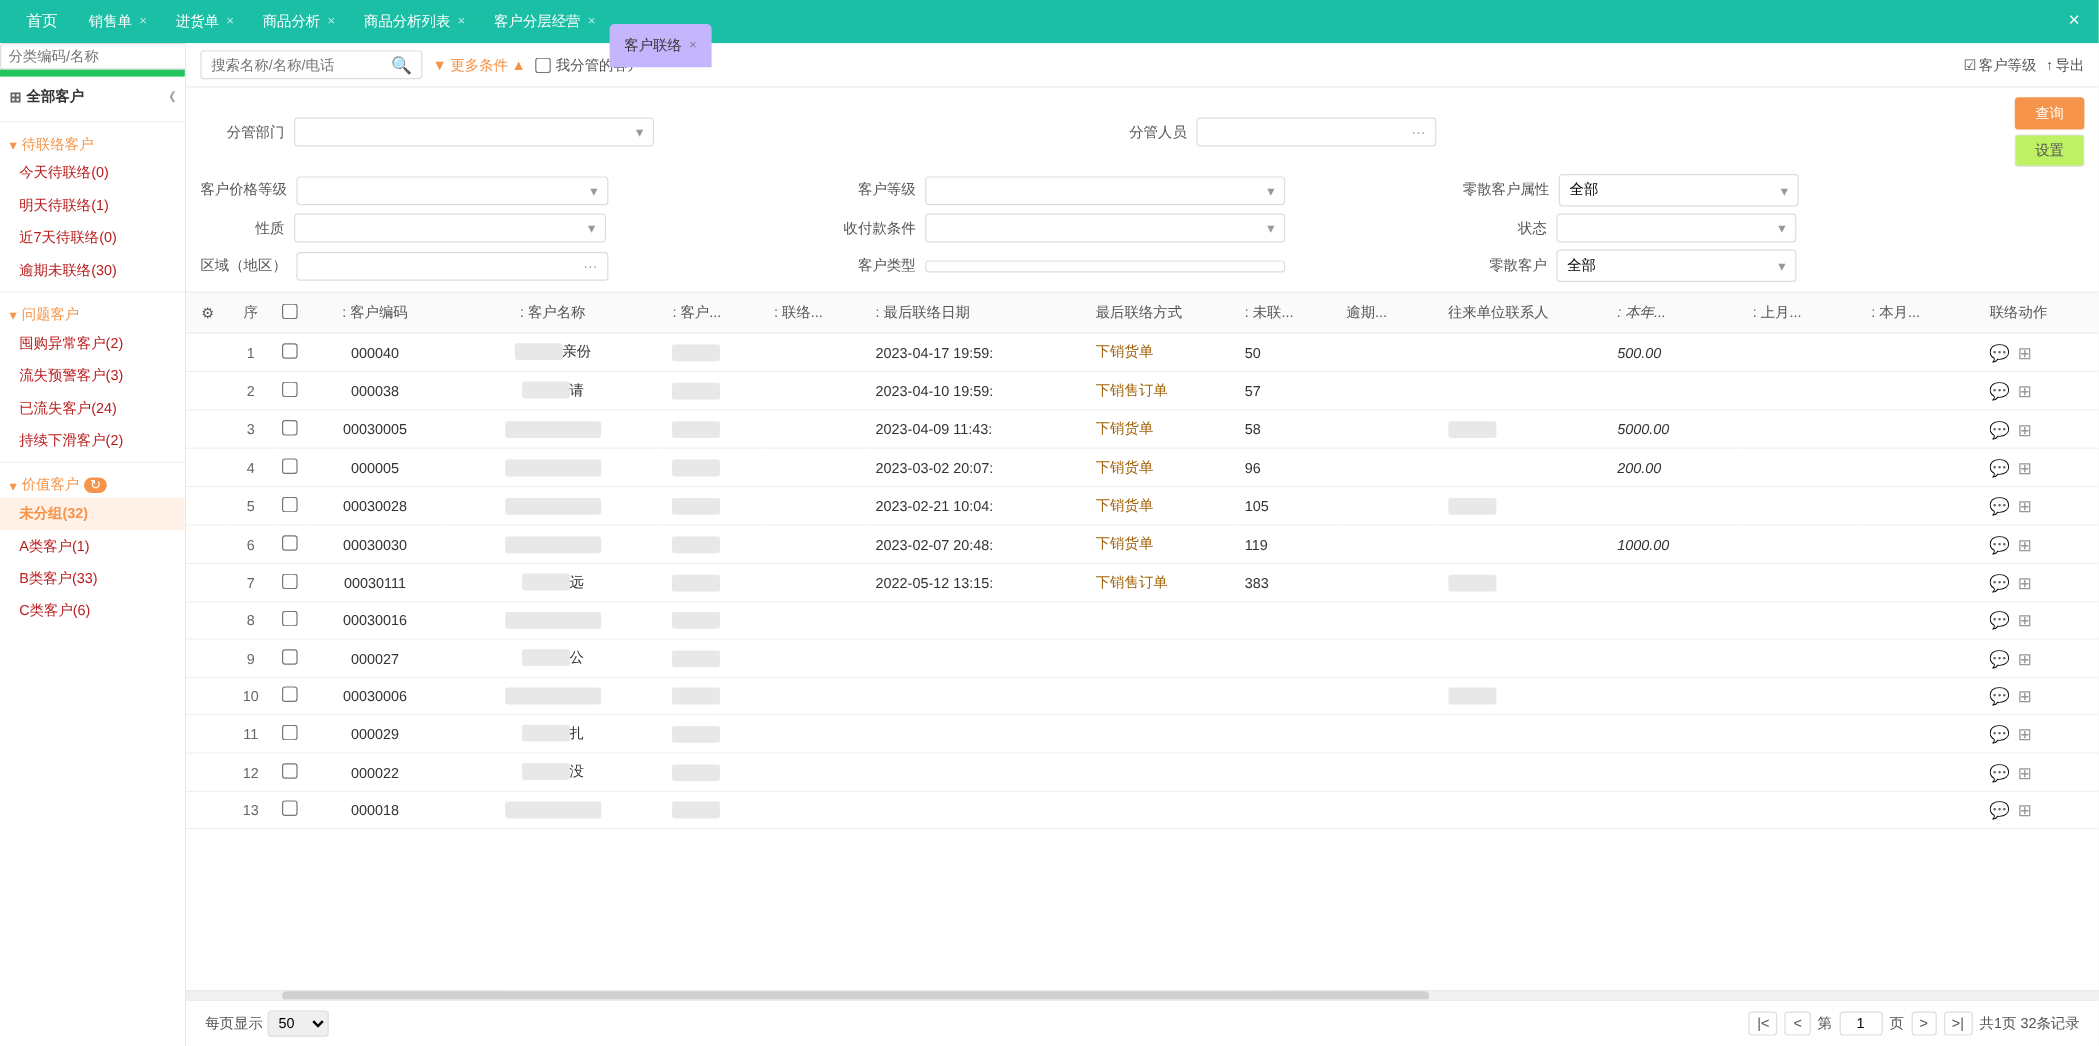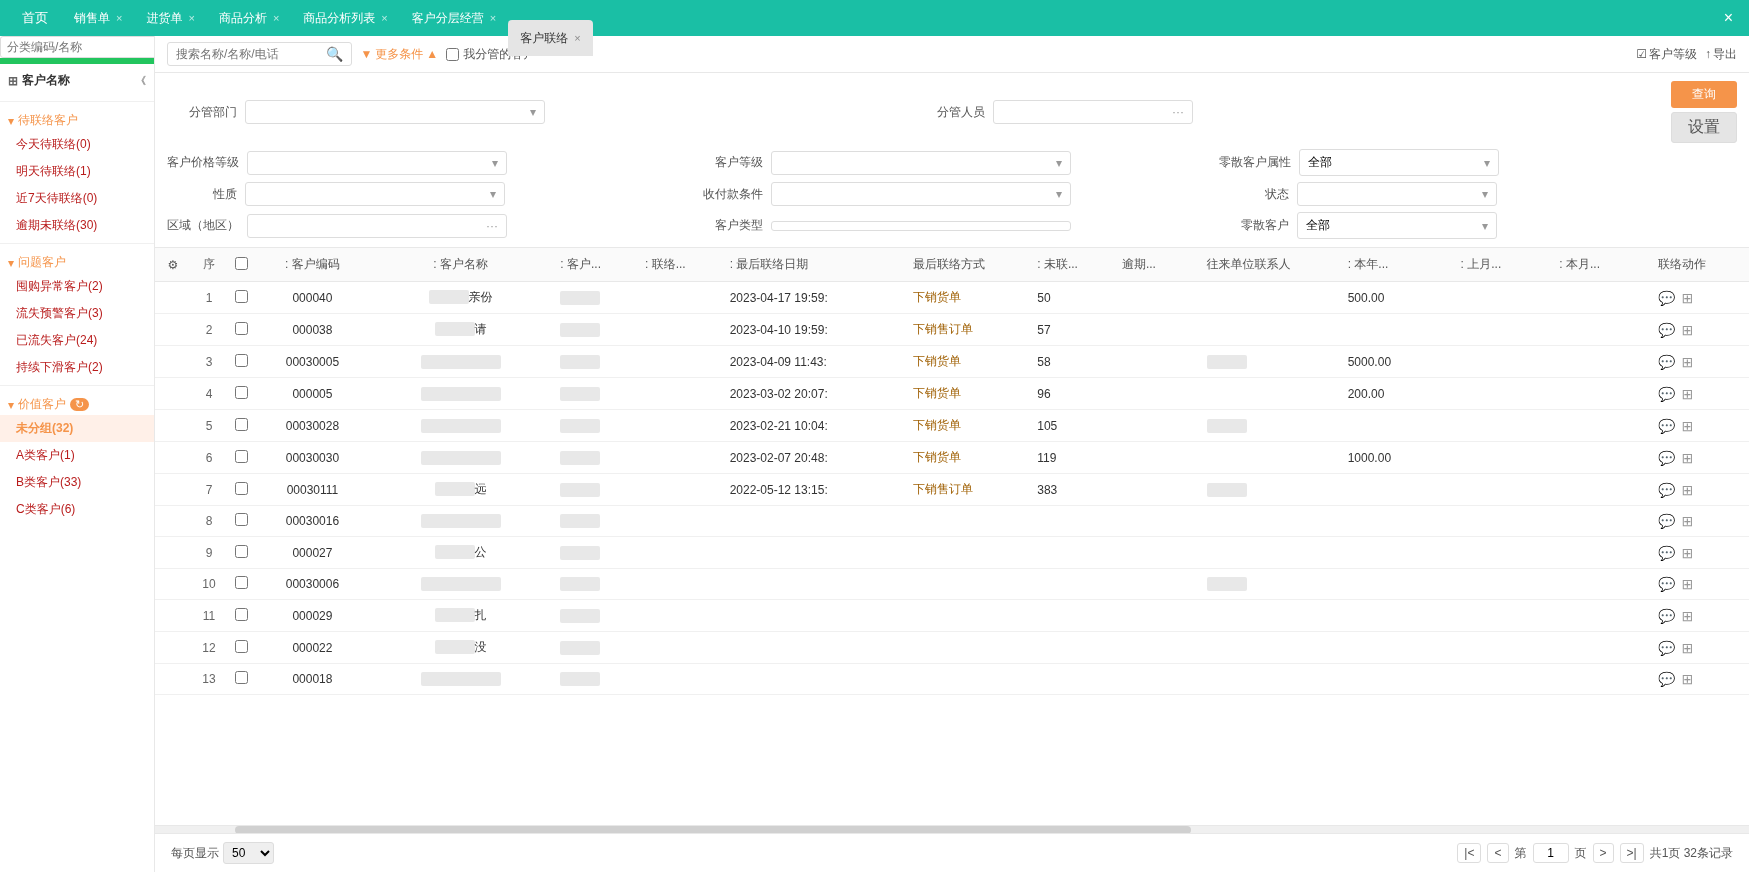--- a/index.html
+++ b/index.html
@@ -1,21 +1,21 @@
 <!DOCTYPE html>
 <html><head>
   <meta charset="utf-8">
   <style>
     * { box-sizing: border-box; margin: 0; padding: 0; font-family: 'Microsoft YaHei', Arial, sans-serif; font-size: 12px; }
     body { background: #f0f2f5; overflow: hidden; }
 
     
     .top-nav { display: flex; align-items: center; background: #1abfa5; height: 36px; padding: 0 8px; }
     .nav-tab { display: flex; align-items: center; padding: 0 12px; height: 100%; color: #fff; cursor: pointer; font-size: 13px; white-space: nowrap; position: relative; }
-    .nav-tab.active { background: #e5e5e5; color: #333; border-radius: 4px 4px 0 0; margin-top: 40px; }
+    .nav-tab.active { background: #c4b5fd; color: #333; border-radius: 4px 4px 0 0; margin-top: 40px; }
     .nav-tab .close-x { margin-left: 6px; font-size: 11px; color: inherit; opacity: 0.7; }
     .nav-tab.active .close-x { color: #666; }
     .nav-home { padding: 0 14px; color: #fff; font-size: 13px; cursor: pointer; }
     .top-nav-right { margin-left: auto; color: #fff; font-size: 16px; cursor: pointer; padding: 0 8px; }
 
     
     .main-layout { display: flex; height: calc(100vh - 36px); }
 
     
     .sidebar { width: 155px; background: #fff; border-right: 1px solid #e8e8e8; display: flex; flex-direction: column; overflow-y: auto; }
@@ -50,41 +50,41 @@
     .filter-row { display: flex; align-items: center; margin-bottom: 6px; gap: 8px; }
     .filter-row:last-child { margin-bottom: 0; }
     .filter-item { display: flex; align-items: center; flex: 1; }
     .filter-label { color: #555; white-space: nowrap; min-width: 70px; text-align: right; margin-right: 8px; }
     .filter-input { flex: 1; border: 1px solid #ddd; border-radius: 3px; padding: 4px 8px; font-size: 12px; outline: none; }
     .filter-select { flex: 1; border: 1px solid #ddd; border-radius: 3px; padding: 4px 8px; font-size: 12px; background: #fff; display: flex; align-items: center; justify-content: space-between; cursor: pointer; position: relative; }
     .filter-select-arrow { color: #999; }
     .filter-dots { color: #999; cursor: pointer; margin-left: 4px; }
     .filter-actions { display: flex; flex-direction: column; gap: 4px; margin-left: 8px; }
     .btn-query { background: #f5944a; color: #fff; border: none; border-radius: 3px; padding: 5px 16px; cursor: pointer; font-size: 12px; }
-    .btn-reset { background: #e5e5e5; color: #555; border: 1px solid #ddd; border-radius: 3px; padding: 4px 16px; cursor: pointer; font-size: 16px; }
+    .btn-reset { background: #bef264; color: #555; border: 1px solid #ddd; border-radius: 3px; padding: 4px 16px; cursor: pointer; font-size: 12px; }
 
     
     .table-container { flex: 1; overflow: auto; background: #fff; margin: 0; }
     table { width: 100%; border-collapse: collapse; font-size: 12px; }
     thead tr { background: #fafafa; border-bottom: 1px solid #e8e8e8; }
     thead th { padding: 8px 8px; text-align: left; color: #555; font-weight: normal; border-bottom: 1px solid #e8e8e8; white-space: nowrap; position: sticky; top: 0; background: #fafafa; z-index: 1; }
     tbody tr { border-bottom: 1px solid #f0f0f0; }
     tbody td { padding: 7px 8px; color: #333; white-space: nowrap; }
     .col-num { width: 36px; text-align: center; color: #666; }
     .col-checkbox { width: 28px; text-align: center; }
     .col-code { min-width: 80px; text-align: center; }
     .col-name { min-width: 130px; text-align: center; }
     .col-type { min-width: 60px; }
     .col-contact { min-width: 60px; }
     .col-last-date { min-width: 130px; }
     .col-last-method { min-width: 80px; }
     .col-uncontact { min-width: 60px; }
     .col-overdue { min-width: 60px; }
     .col-contact-person { min-width: 100px; }
-    .col-this-year { min-width: 80px; }
+    .col-this-year { min-width: 80px; font-style: italic; }
     .col-last-month { min-width: 70px; }
     .col-this-month { min-width: 70px; }
     .col-action { min-width: 70px; }
     .link-text { color: #a16207; text-decoration: none; cursor: pointer; }
     .blurred-text { color: #ccc; background: #e8e8e8; border-radius: 2px; display: inline-block; min-width: 60px; height: 14px; }
     .blurred-sm { min-width: 40px; }
     .blurred-lg { min-width: 80px; }
     .action-icons { display: flex; gap: 6px; align-items: center; }
     .action-icon { color: #999; cursor: pointer; font-size: 14px; }
 
@@ -148,21 +148,21 @@
 
   <div class="sidebar">
     <div class="sidebar-search">
       <input type="text" placeholder="分类编码/名称" style="">
 
     </div>
 
     <div class="sidebar-section">
       <div class="sidebar-header">
         <span class="grid-icon">⊞</span>
-        <span>客户名称</span>
+        <span>全部客户</span>
         <span class="collapse-btn">《</span>
       </div>
     </div>
 
     <div class="sidebar-divider"></div>
 
     <div class="sidebar-group-label">
       <span class="arrow">▾</span>
       <span>待联络客户</span>
     </div>

